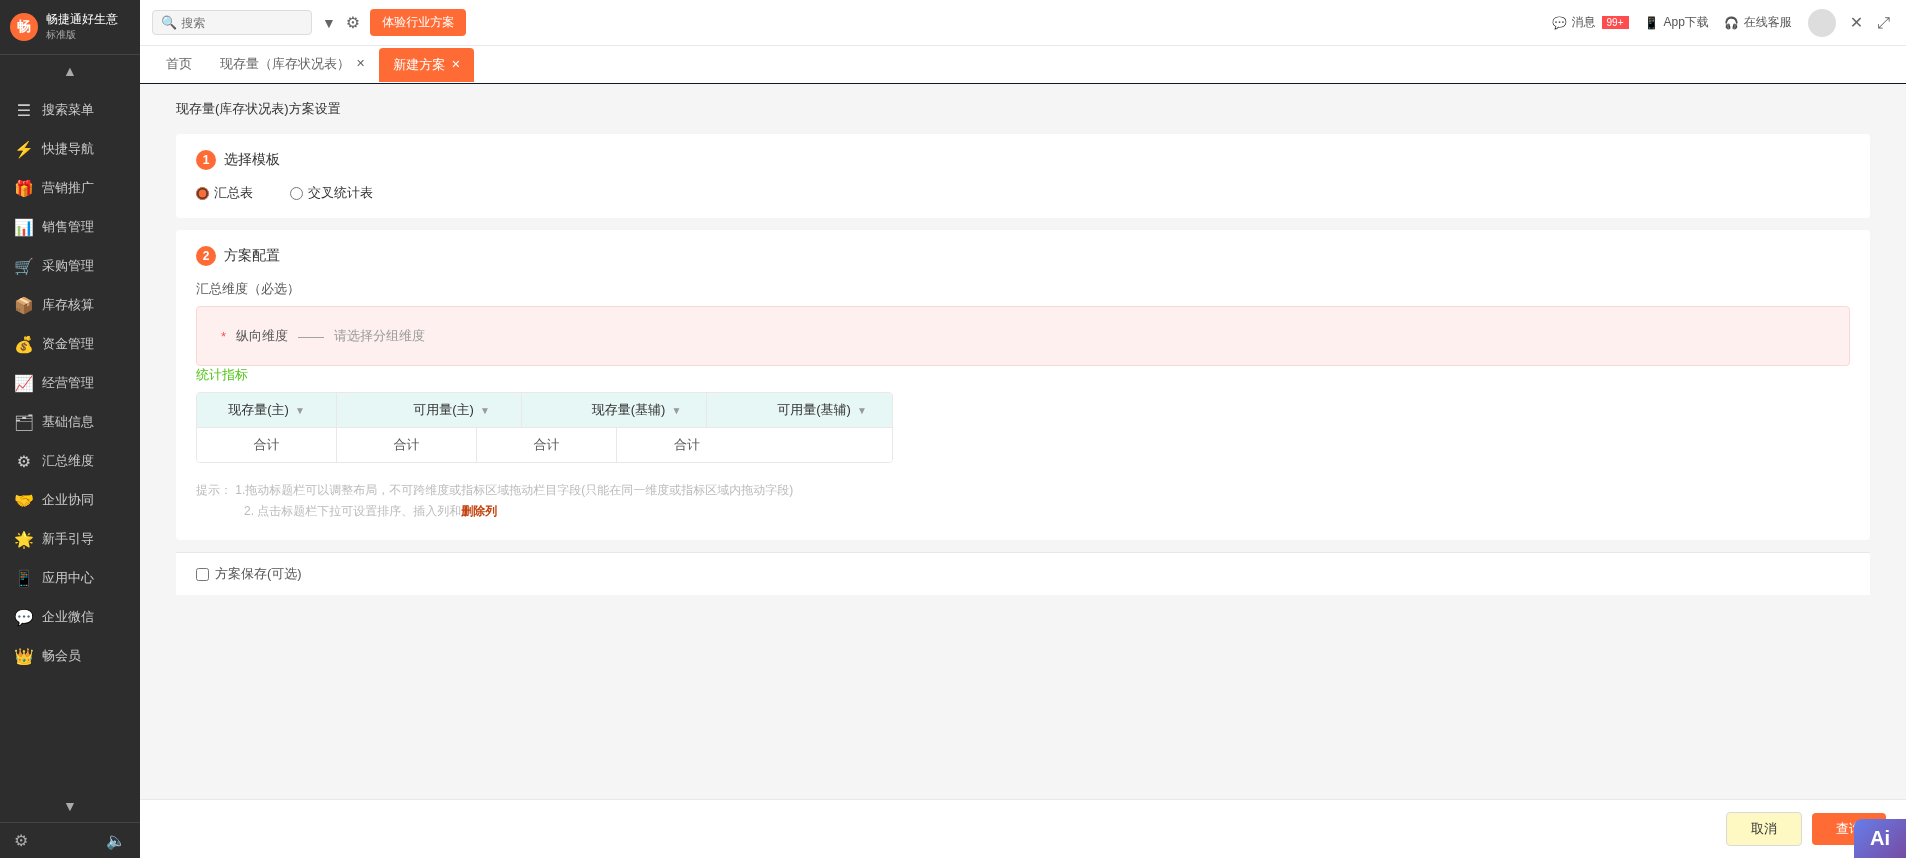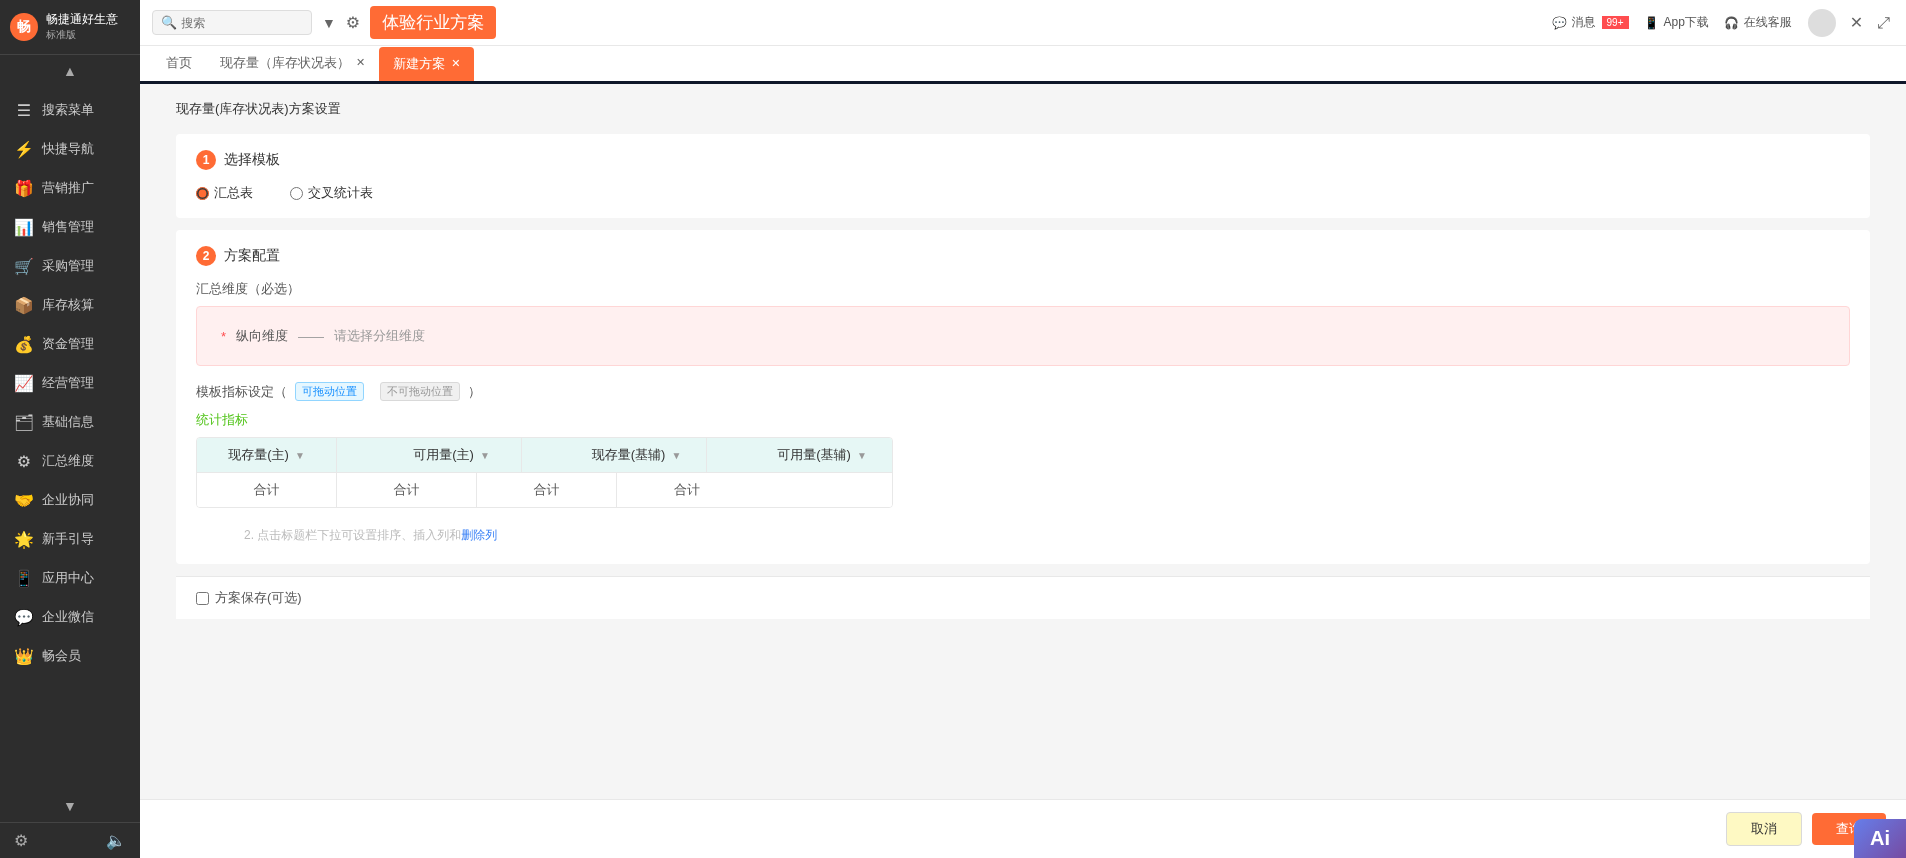--- a/index.html
+++ b/index.html
@@ -79,37 +79,37 @@
       border: none; background: transparent; outline: none; font-size: 12px; width: 100%;
     }
     .topbar-dropdown-btn {
       background: none; border: none; cursor: pointer; color: #666; font-size: 14px;
     }
     .topbar-settings-btn {
       background: none; border: none; cursor: pointer; color: #666; font-size: 16px;
     }
     .topbar-trial-btn {
       background: #ff6b35; color: #fff; border: none; border-radius: 4px;
-      padding: 5px 12px; font-size: 17px; cursor: pointer;
+      padding: 5px 12px; font-size: 12px; cursor: pointer;
     }
     .topbar-spacer { flex: 1; }
     .topbar-actions { display: flex; align-items: center; gap: 16px; }
     .topbar-action-item { display: flex; align-items: center; gap: 4px; color: #555; cursor: pointer; font-size: 12px; }
     .topbar-badge {
       background: #ff4d4f; color: #fff; border-radius: 0;
       padding: 1px 5px; font-size: 10px; margin-left: 2px;
     }
     .topbar-avatar { width: 28px; height: 28px; background: #ddd; border-radius: 50%; }
 
     
     .tabs-bar {
       background: #fff;
       display: flex;
       align-items: center;
-      border-bottom: 3px solid #0f172a;
+      border-bottom: 1px solid #0f172a;
       padding: 0 12px;
       height: 38px;
       flex-shrink: 0;
     }
     .tab-item {
       display: flex; align-items: center; gap: 6px;
       padding: 8px 14px;
       font-size: 13px;
       cursor: pointer;
       color: #666;
@@ -187,21 +187,21 @@
       padding: 8px 20px;
       border-right: 1px solid #e8e8e8;
       font-size: 13px; color: #555; min-width: 140px; text-align: center;
     }
     .stats-table-cell:last-child { border-right: none; }
     .chevron-icon { font-size: 10px; color: #999; }
 
     
     .tips-area { margin-top: 16px; }
     .tip-line { font-size: 12px; color: #bbb; margin-bottom: 4px; }
-    .tip-highlight { color: #3b82f6; }
+    .tip-highlight { color: #c2410c; font-weight: bold; }
 
     
     .save-section {
       background: #fff;
       border-top: 1px solid #e8e8e8;
       padding: 12px 20px;
       display: flex; align-items: center;
       flex-shrink: 0;
     }
     .save-checkbox { display: flex; align-items: center; gap: 6px; font-size: 13px; color: #555; cursor: pointer; }
@@ -408,27 +408,20 @@
         </div>
         <div class="dimension-box">
           <span class="dimension-star">*</span>
           <span class="dimension-text">纵向维度</span>
           <span class="dimension-arrow">——</span>
           <span class="dimension-placeholder">请选择分组维度</span>
         </div>
       </div>
 
       
-      <div class="metrics-label" style="margin-top:16px;">
-        <span>模板指标设定（</span>
-        <span class="tag-movable">可拖动位置</span>
-        <span></span>
-        <span class="tag-fixed">不可拖动位置</span>
-        <span>）</span>
-      </div>
 
       
       <div class="stats-section-title">统计指标</div>
       <div class="stats-table">
         <div class="stats-table-header">
           <div class="stats-table-header-cell">
             <span>现存量(主)</span>
             <span class="chevron-icon">▼</span>
           </div>
           <div class="stats-table-header-cell">
@@ -448,20 +441,23 @@
           <div class="stats-table-cell">合计</div>
           <div class="stats-table-cell">合计</div>
           <div class="stats-table-cell">合计</div>
           <div class="stats-table-cell">合计</div>
         </div>
       </div>
 
       
       <div class="tips-area">
         <div class="tip-line">
+          <span>提示：   1.拖动标题栏可以调整布局，不可跨维度或指标区域拖动栏目字段(只能在同一维度或指标区域内拖动字段)</span>
+        </div>
+        <div class="tip-line">
           <span>　　　　2. 点击标题栏下拉可设置排序、插入列和</span><span class="tip-highlight">删除列</span>
         </div>
       </div>
     </div>
 
     <div class="save-section">
       <label class="save-checkbox">
         <input type="checkbox" style="">
         <span>方案保存(可选)</span>
       </label>

